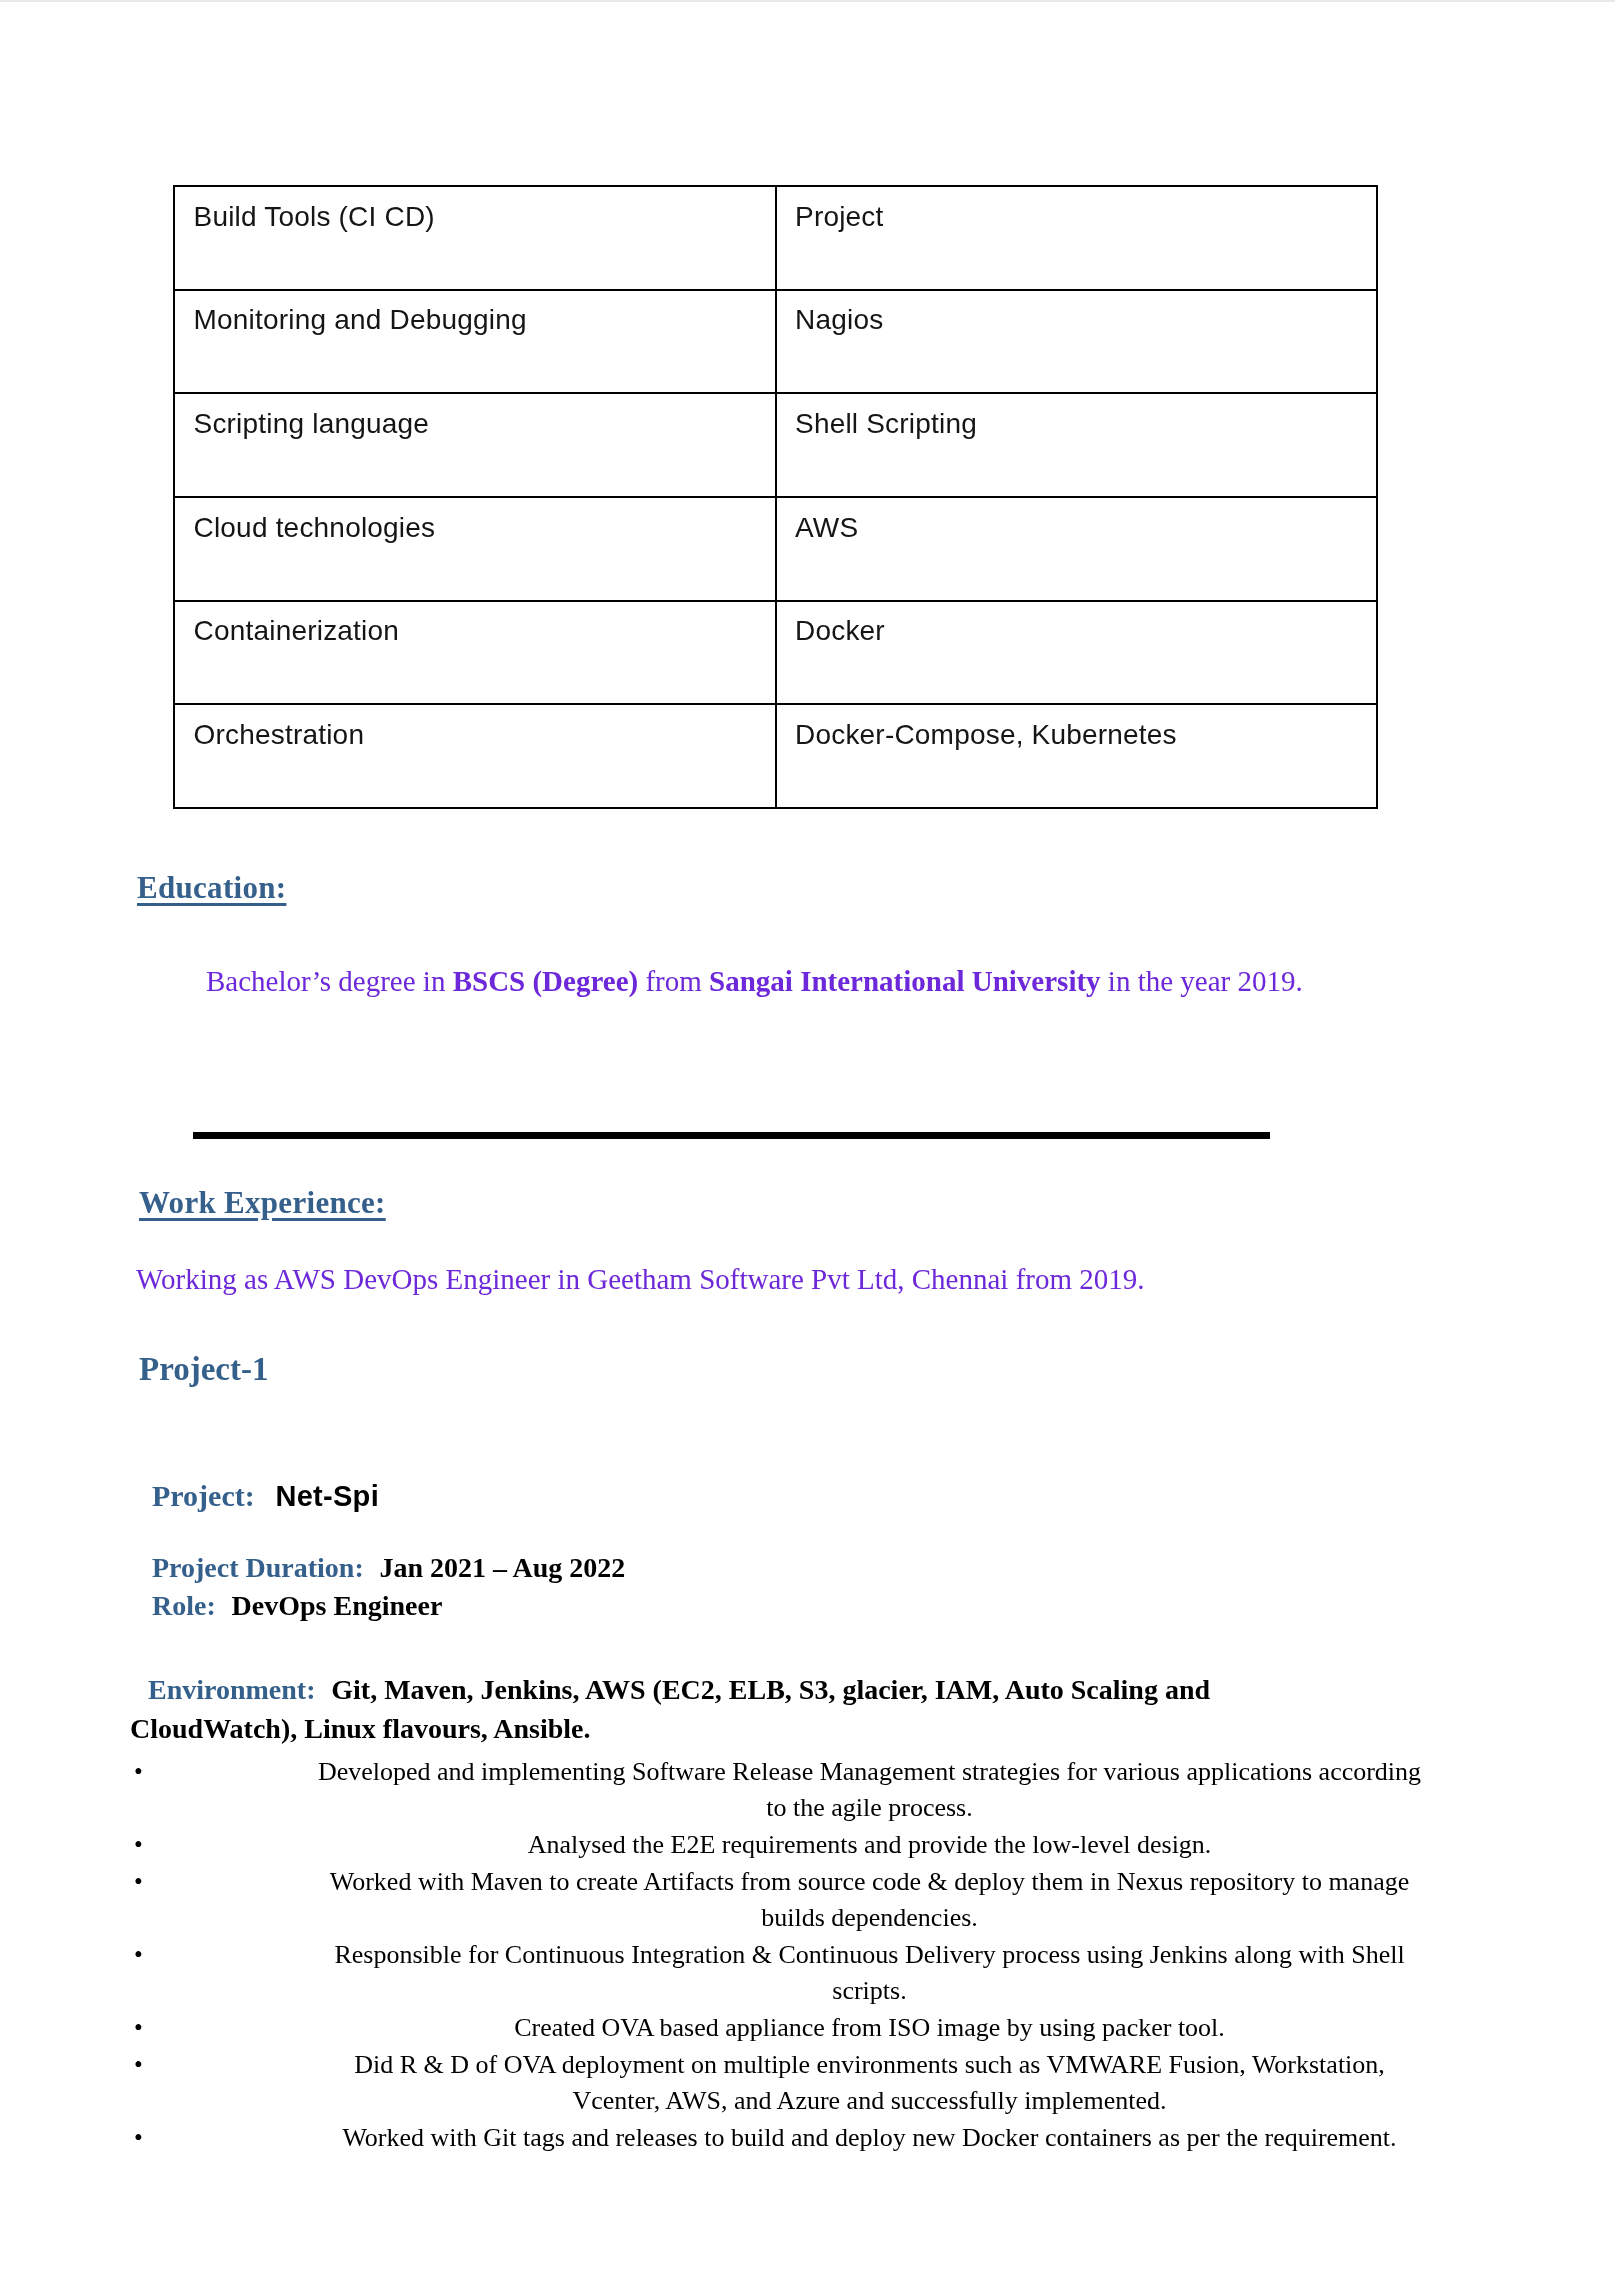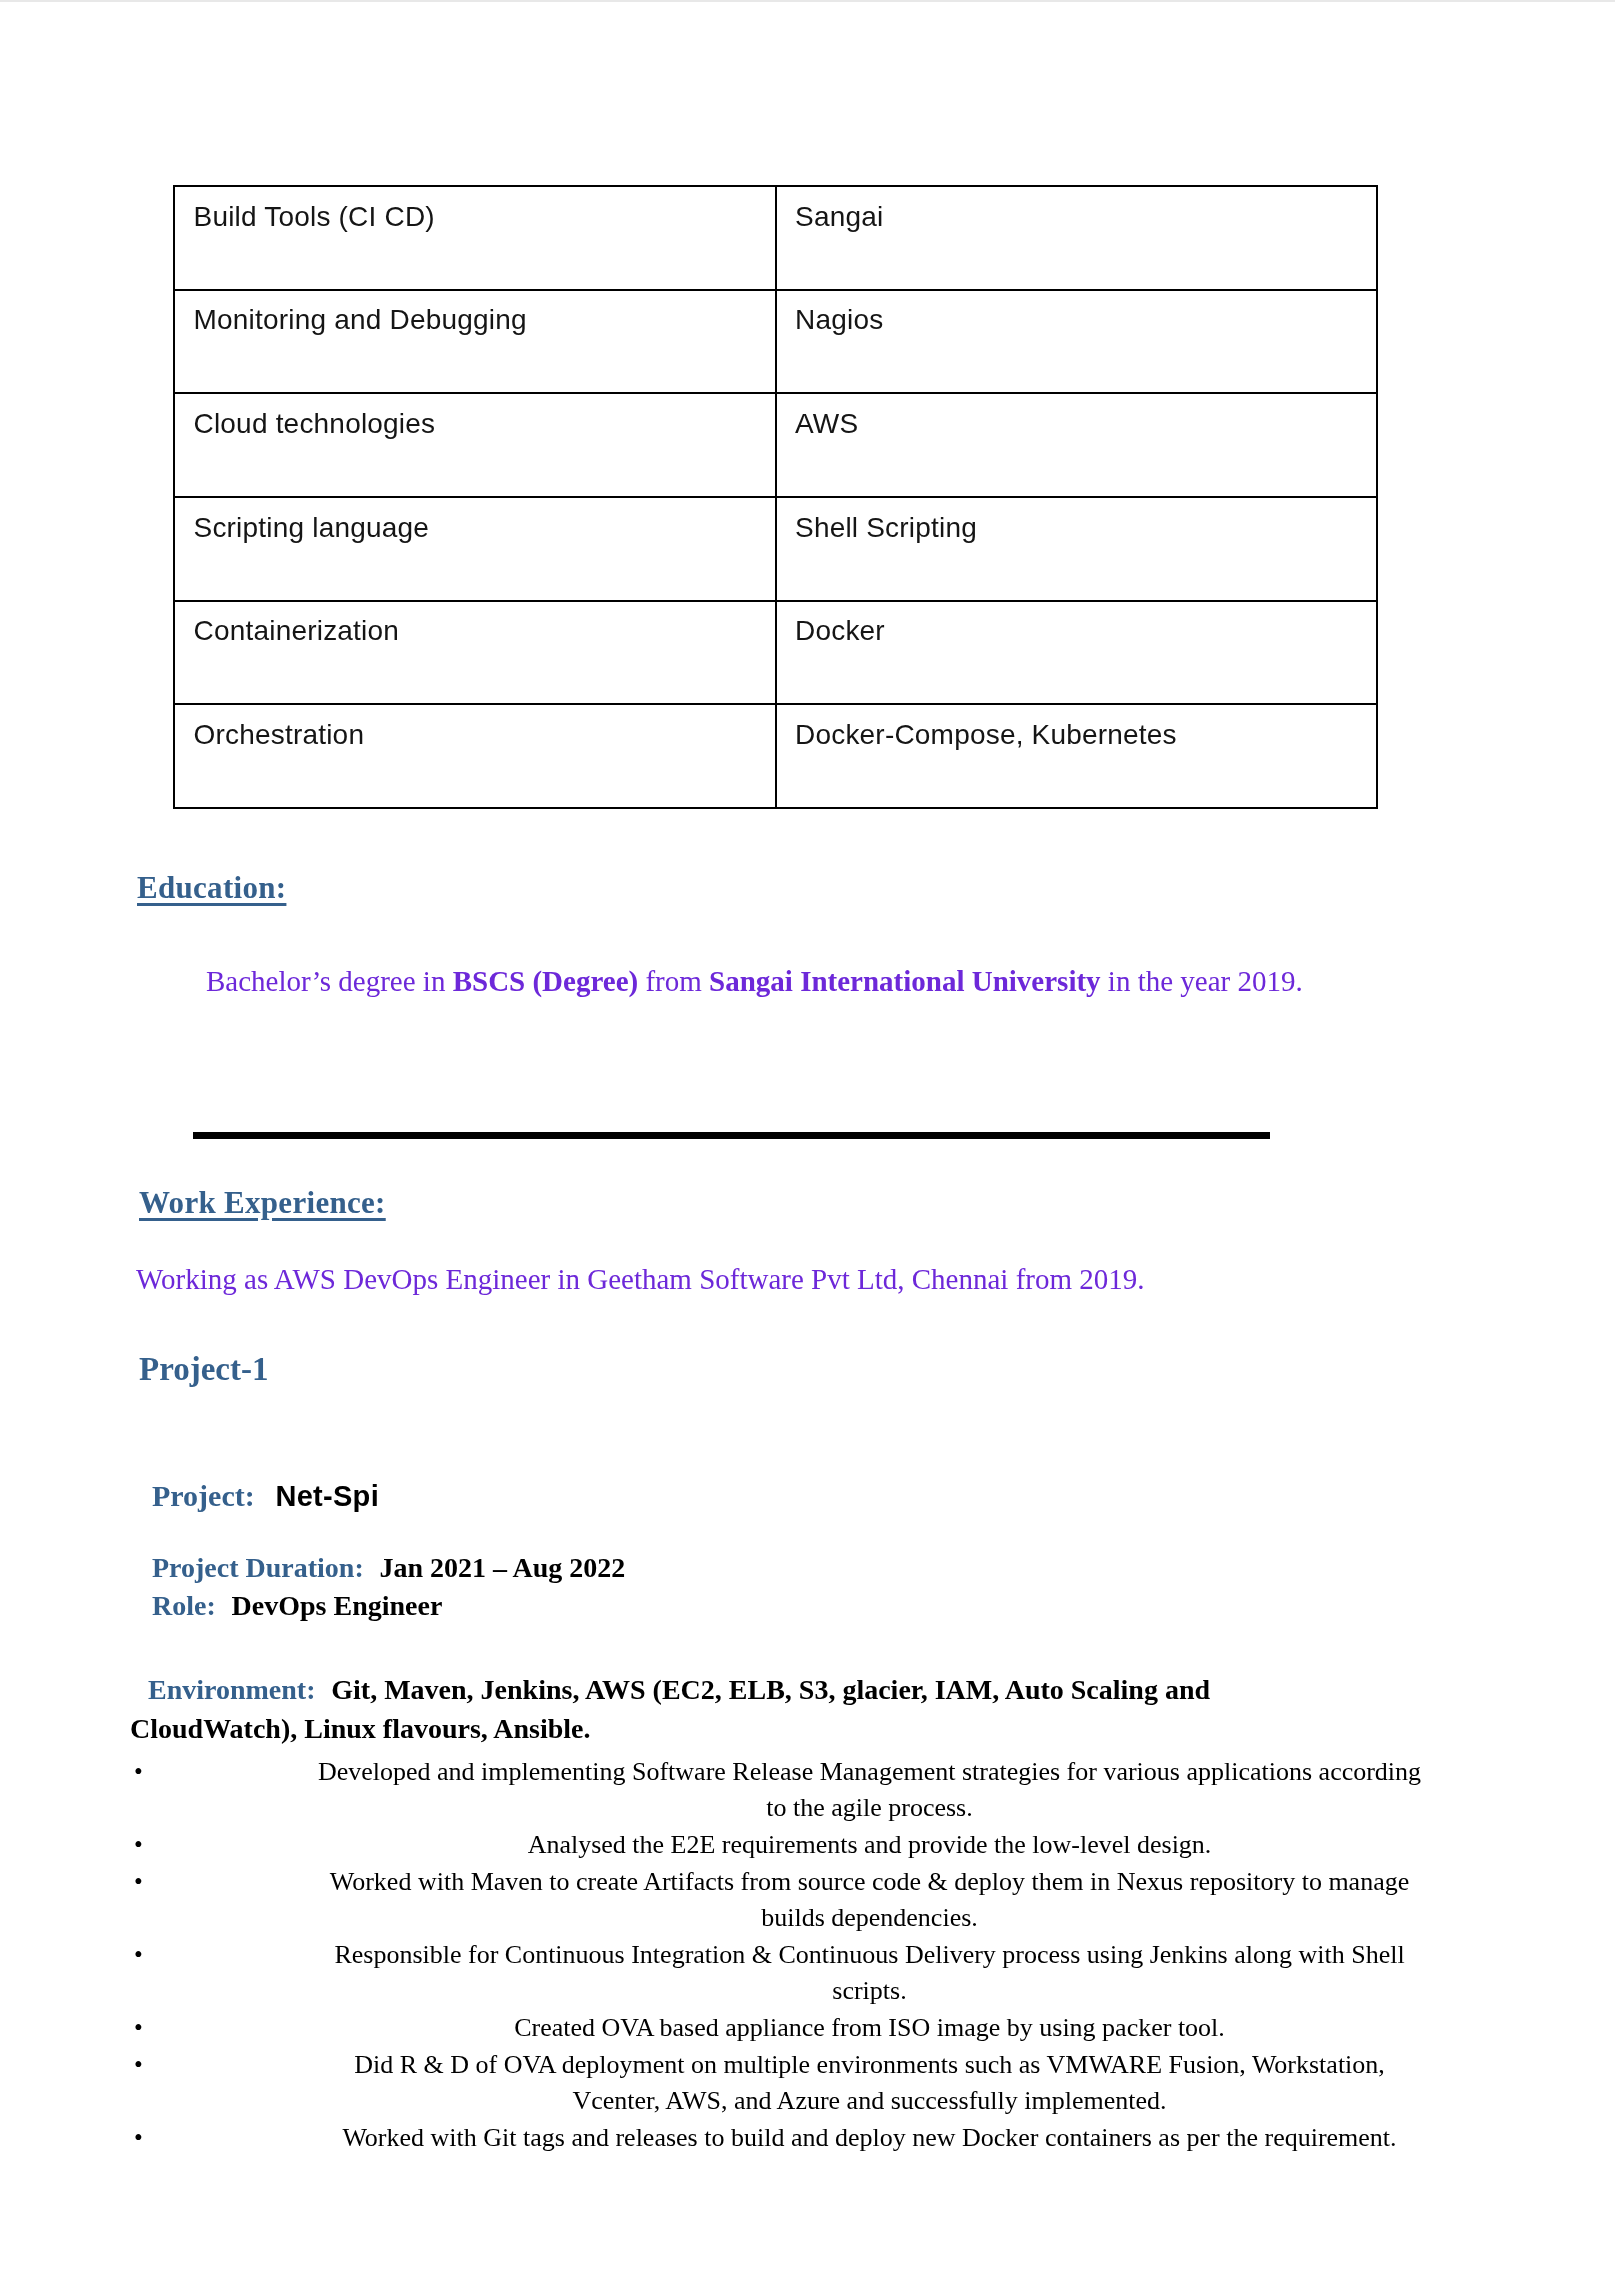--- a/index.html
+++ b/index.html
@@ -127,33 +127,33 @@
 </style>
 </head>
 <body>
 
 <div class="page">
 
   <table class="skills">
     <tbody>
       <tr>
         <td>Build Tools (CI CD)</td>
-        <td>Sangai</td>
+        <td>Project</td>
       </tr>
       <tr>
         <td>Monitoring and Debugging</td>
         <td>Nagios</td>
       </tr>
       <tr>
+        <td>Scripting language</td>
+        <td>Shell Scripting</td>
+      </tr>
+      <tr>
         <td>Cloud technologies</td>
         <td>AWS</td>
-      </tr>
-      <tr>
-        <td>Scripting language</td>
-        <td>Shell Scripting</td>
       </tr>
       <tr>
         <td>Containerization</td>
         <td>Docker</td>
       </tr>
       <tr>
         <td>Orchestration</td>
         <td>Docker-Compose, Kubernetes</td>
       </tr>
     </tbody>

